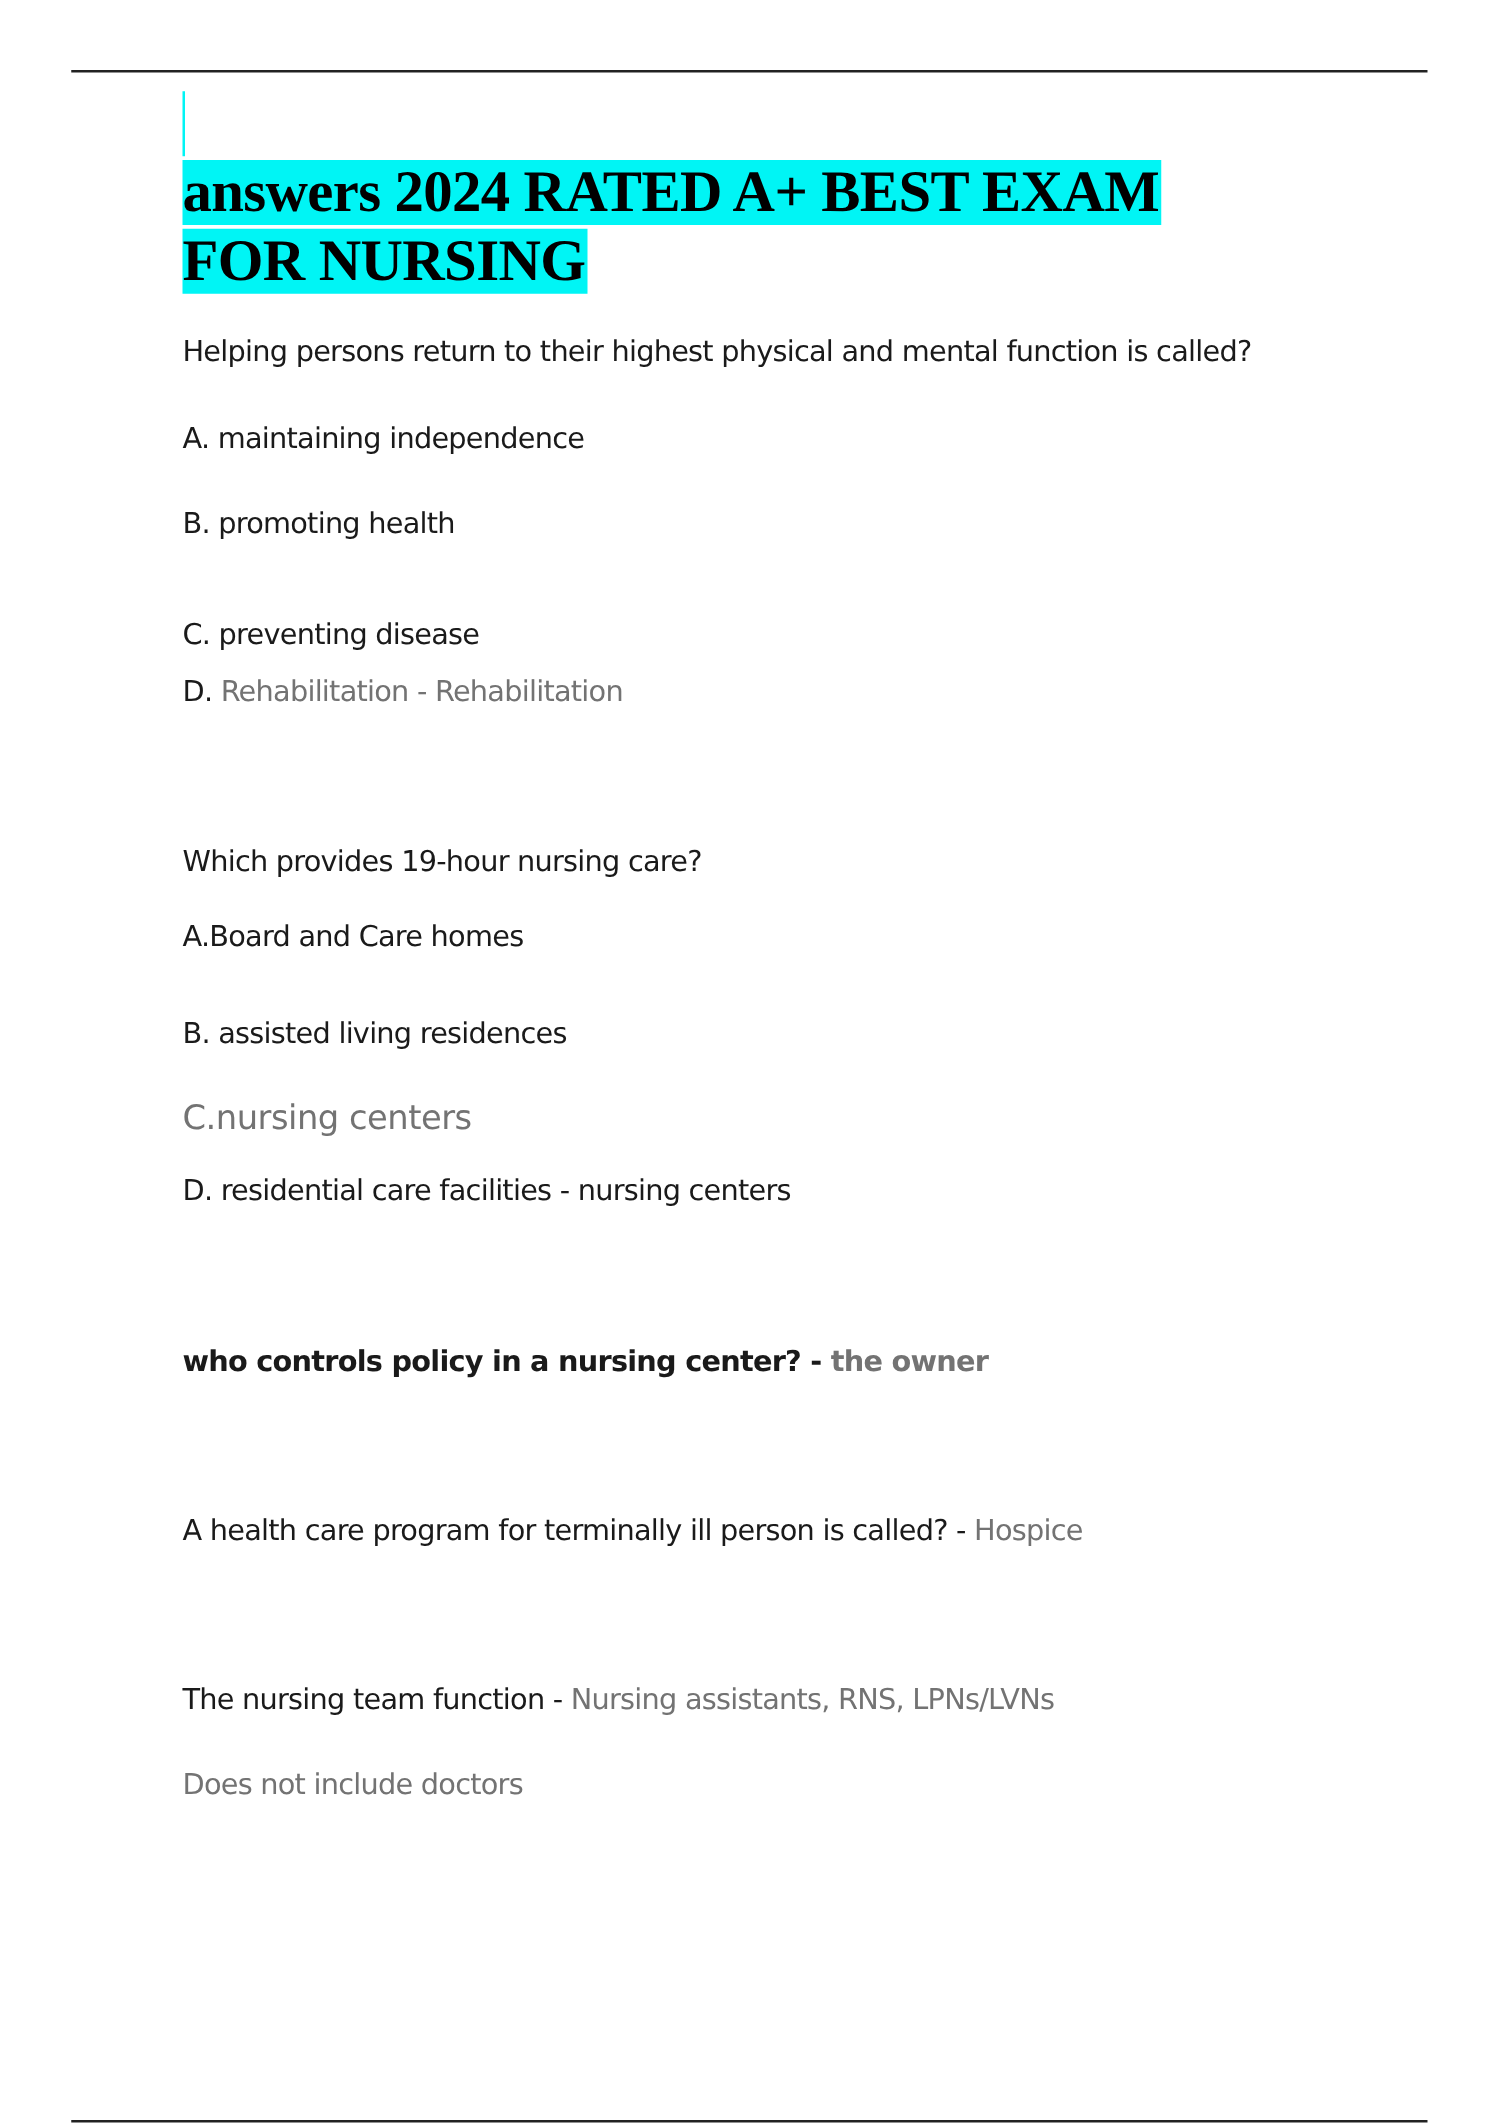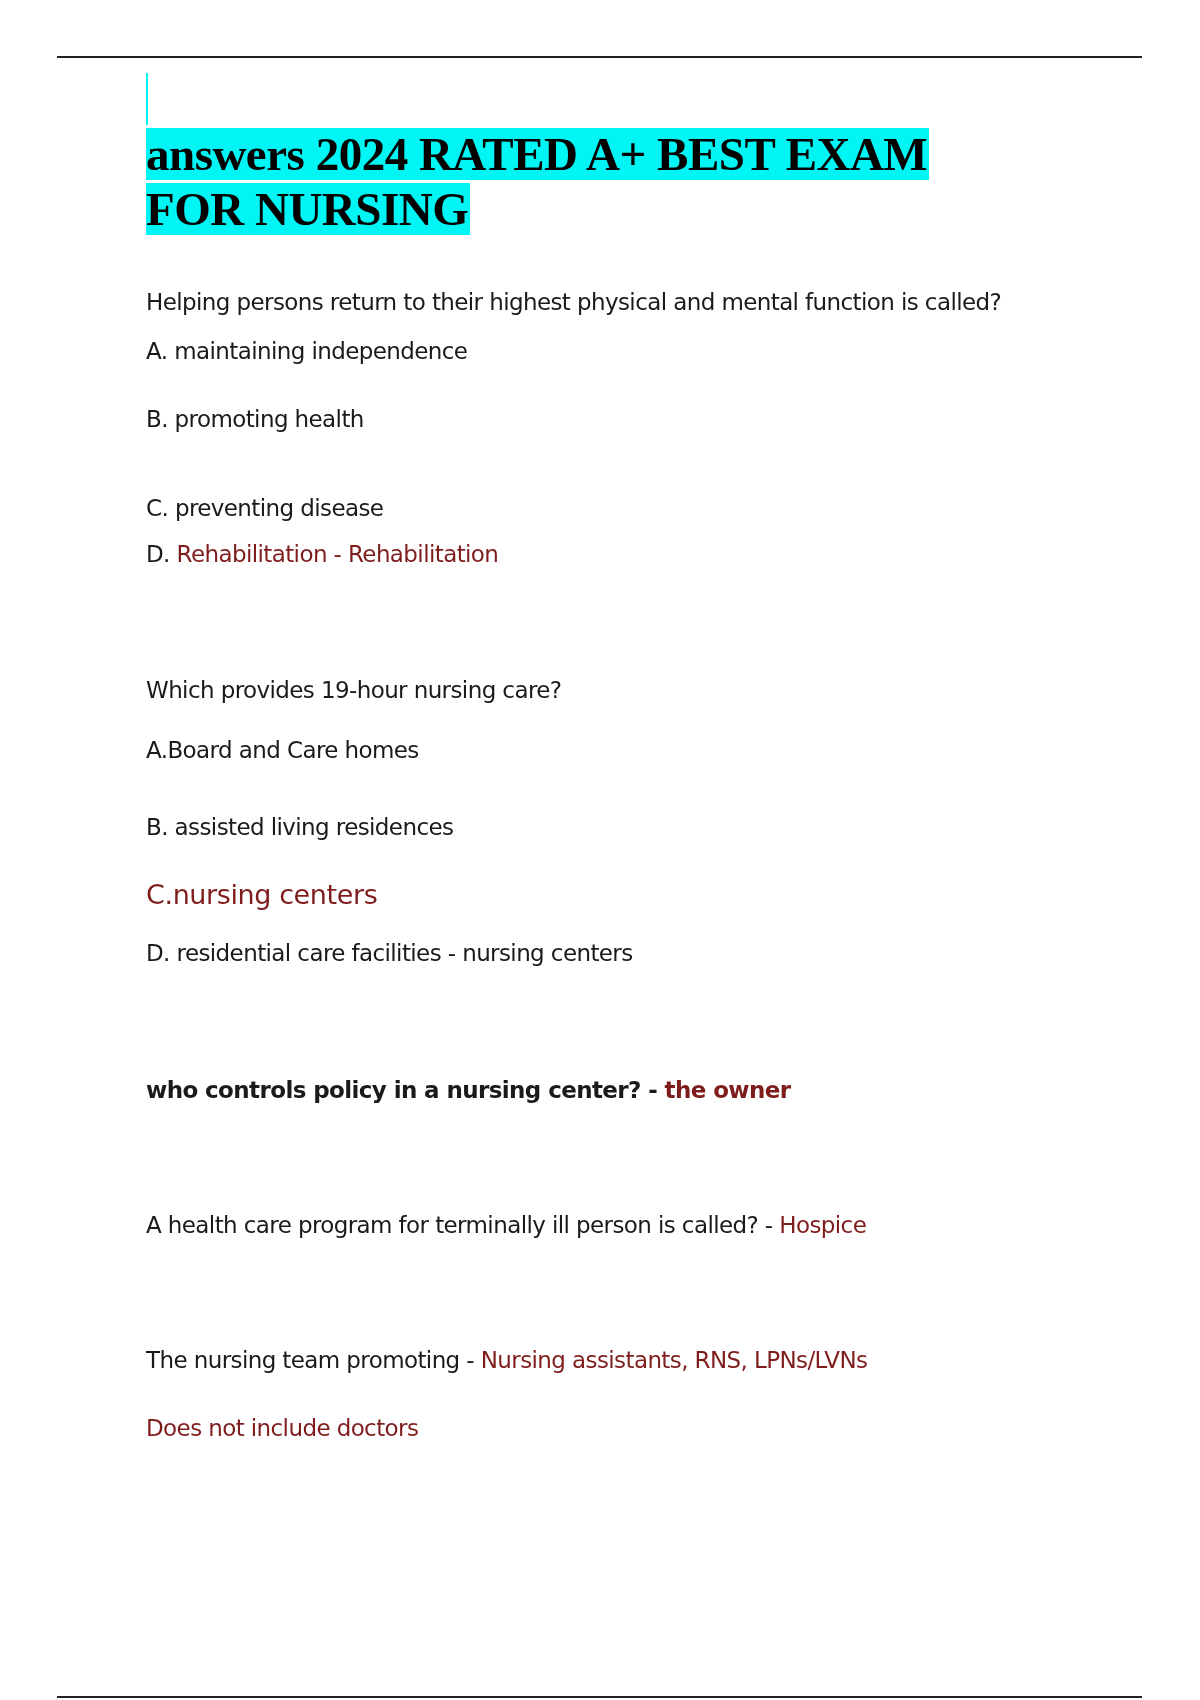--- a/index.html
+++ b/index.html
@@ -52,42 +52,42 @@
       font-size: 23px;
       line-height: 28px;
       white-space: nowrap;
       letter-spacing: -0.6px;
     }
     .line.big {
       font-size: 27px;
       letter-spacing: -0.4px;
     }
     .ans {
-      color: #7f1d1d;
+      color: #737373;
     }
   </style>
 </head>
 <body>
 
 <div class="rule top"></div>
 
 <h1 class="title"><span class="hl"><br><span>answers 2024  RATED A+ BEST EXAM</span><br><span>FOR NURSING</span></span></h1>
 
-<p class="line" style="top:268px;margin-top:20px;">Helping persons return to their highest physical and mental function is called?</p>
+<p class="line" style="top:268px;">Helping persons return to their highest physical and mental function is called?</p>
 <p class="line" style="top:337px;">A. maintaining independence</p>
 <p class="line" style="top:405px;">B. promoting health</p>
 <p class="line" style="top:472px;margin-top:22px;">C. preventing disease</p>
 <p class="line" style="top:540px;"><span>D. </span><span class="ans">Rehabilitation - Rehabilitation</span></p>
 
 <p class="line" style="top:676px;">Which provides 19-hour nursing care?</p>
 <p class="line" style="top:736px;">A.Board and Care homes</p>
 <p class="line" style="top:813px;">B. assisted living residences</p>
 <p class="line big ans" style="top:881px;">C.nursing centers</p>
 <p class="line" style="top:939px;">D. residential care facilities - nursing centers</p>
 
 <p class="line" style="top:1076px;font-weight:bold;"><span>who controls policy in a nursing center? - </span><span class="ans">the owner</span></p>
 
 <p class="line" style="top:1211px;"><span>A health care program for terminally ill person is called? - </span><span class="ans">Hospice</span></p>
 
-<p class="line" style="top:1346px;"><span>The nursing team promoting - </span><span class="ans">Nursing assistants, RNS, LPNs/LVNs</span></p>
+<p class="line" style="top:1346px;"><span>The nursing team function - </span><span class="ans">Nursing assistants, RNS, LPNs/LVNs</span></p>
 <p class="line ans" style="top:1414px;">Does not include doctors</p>
 
 <div class="rule bottom"></div>
 
 </body></html>

